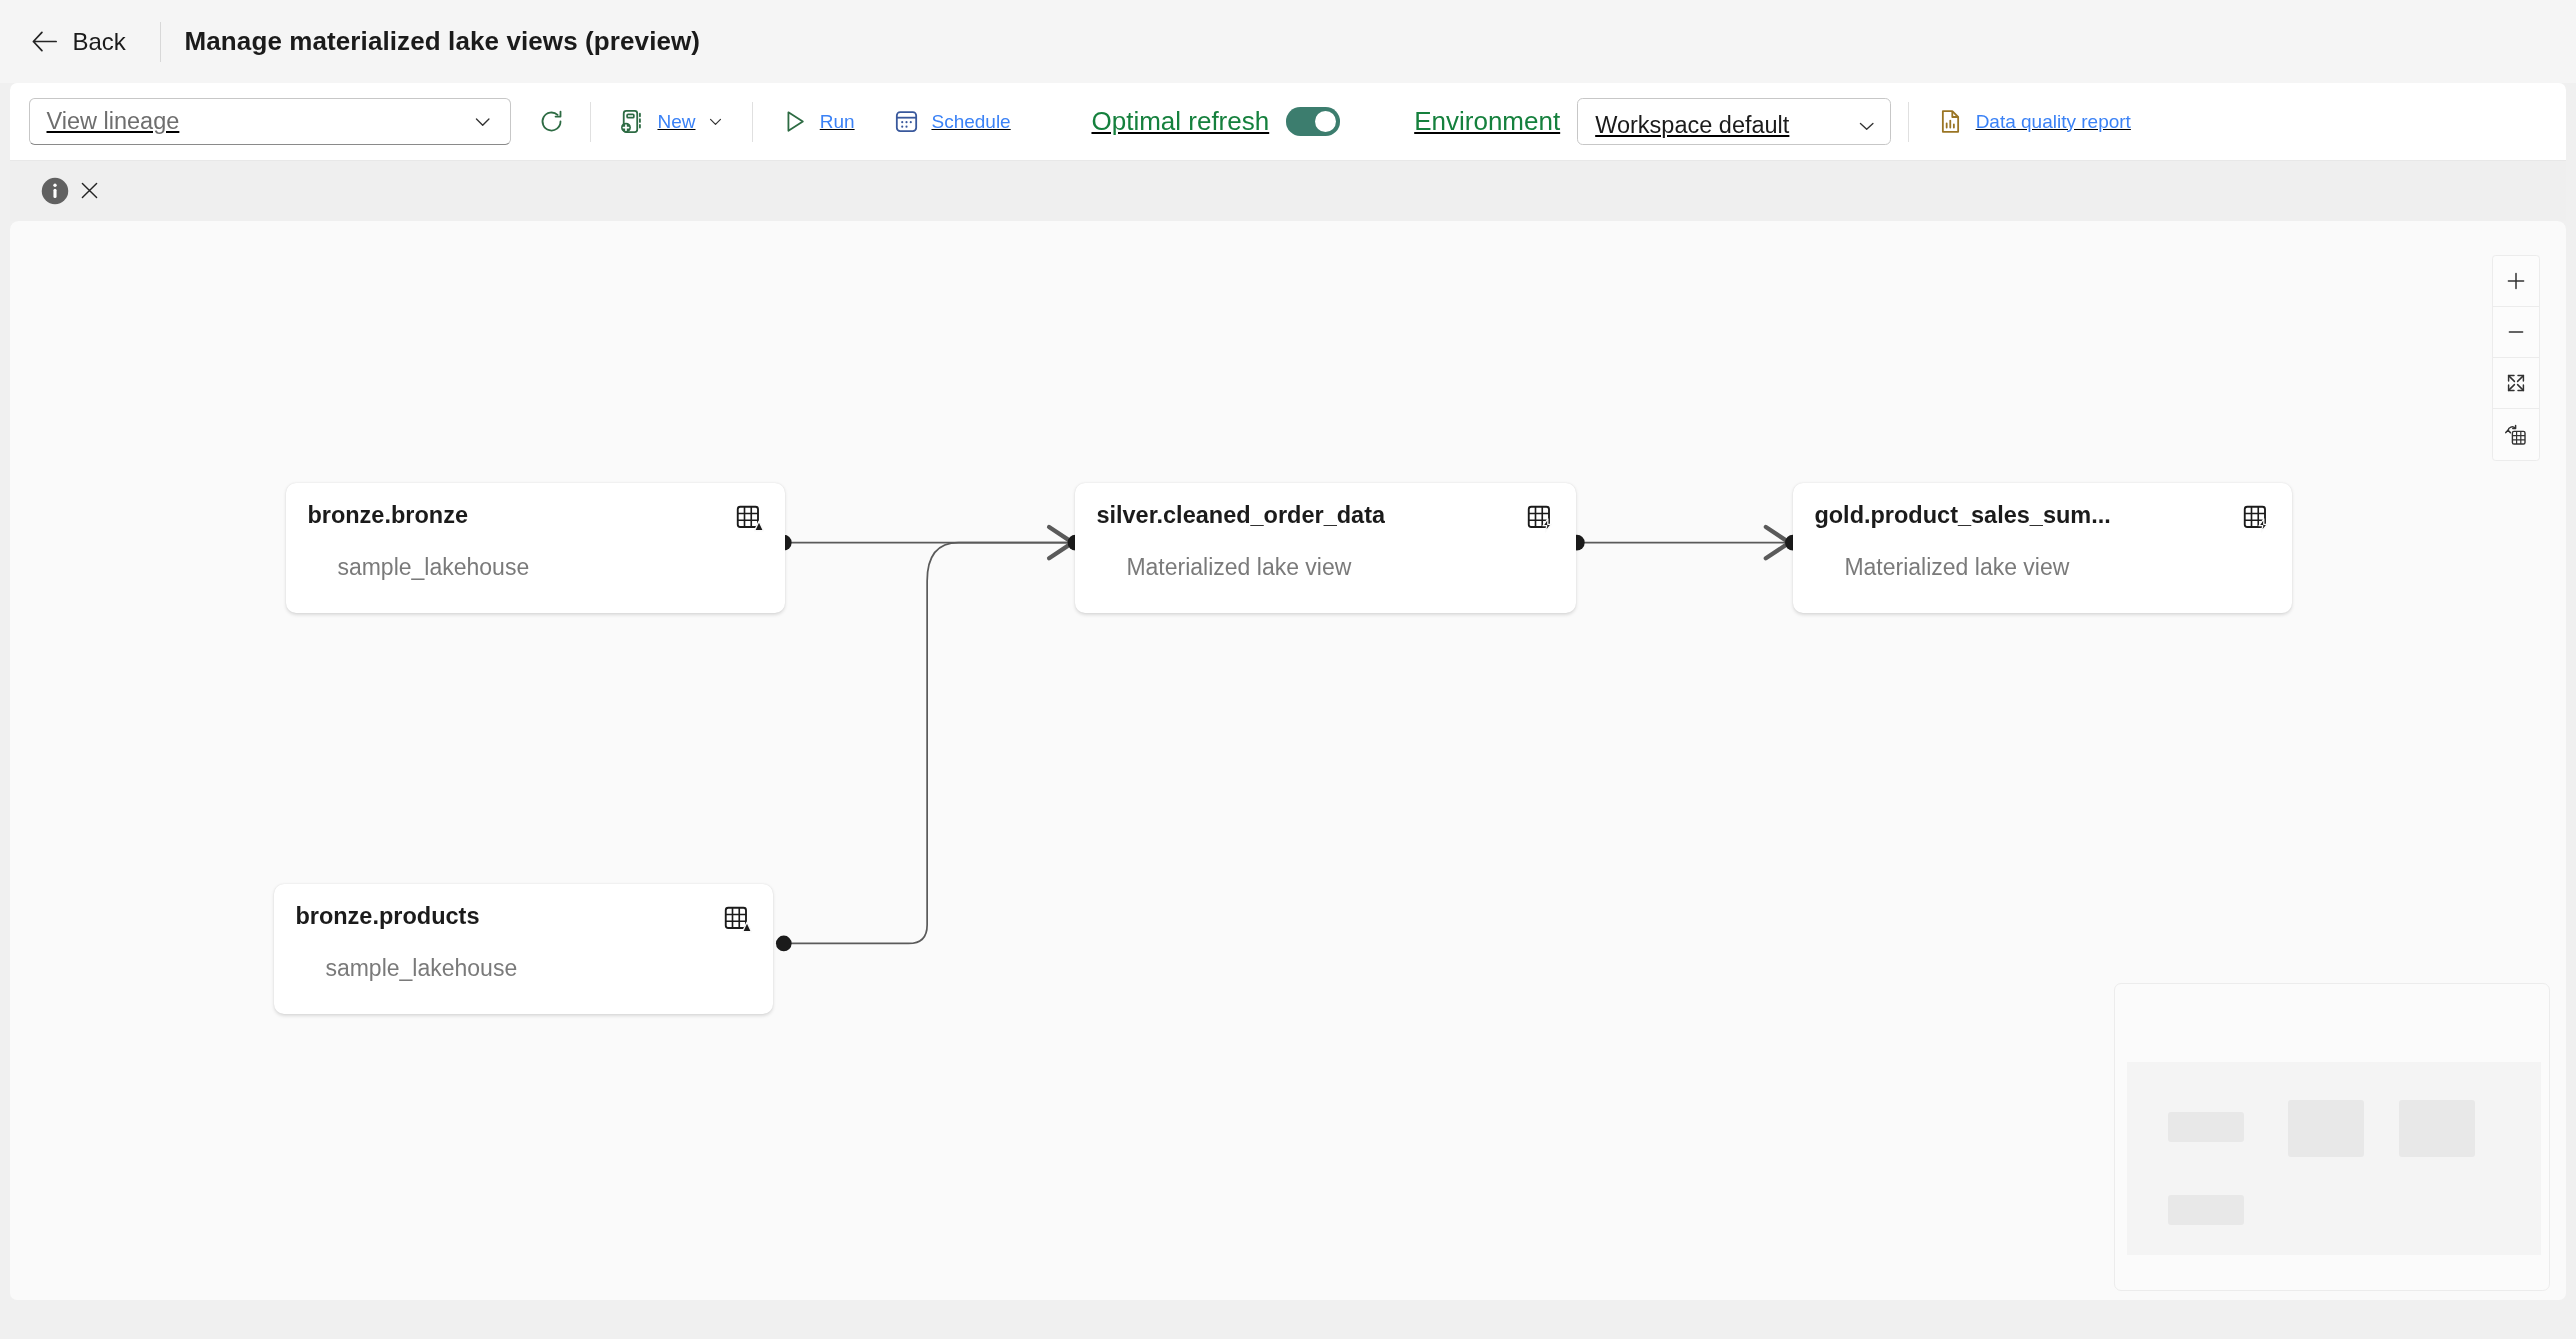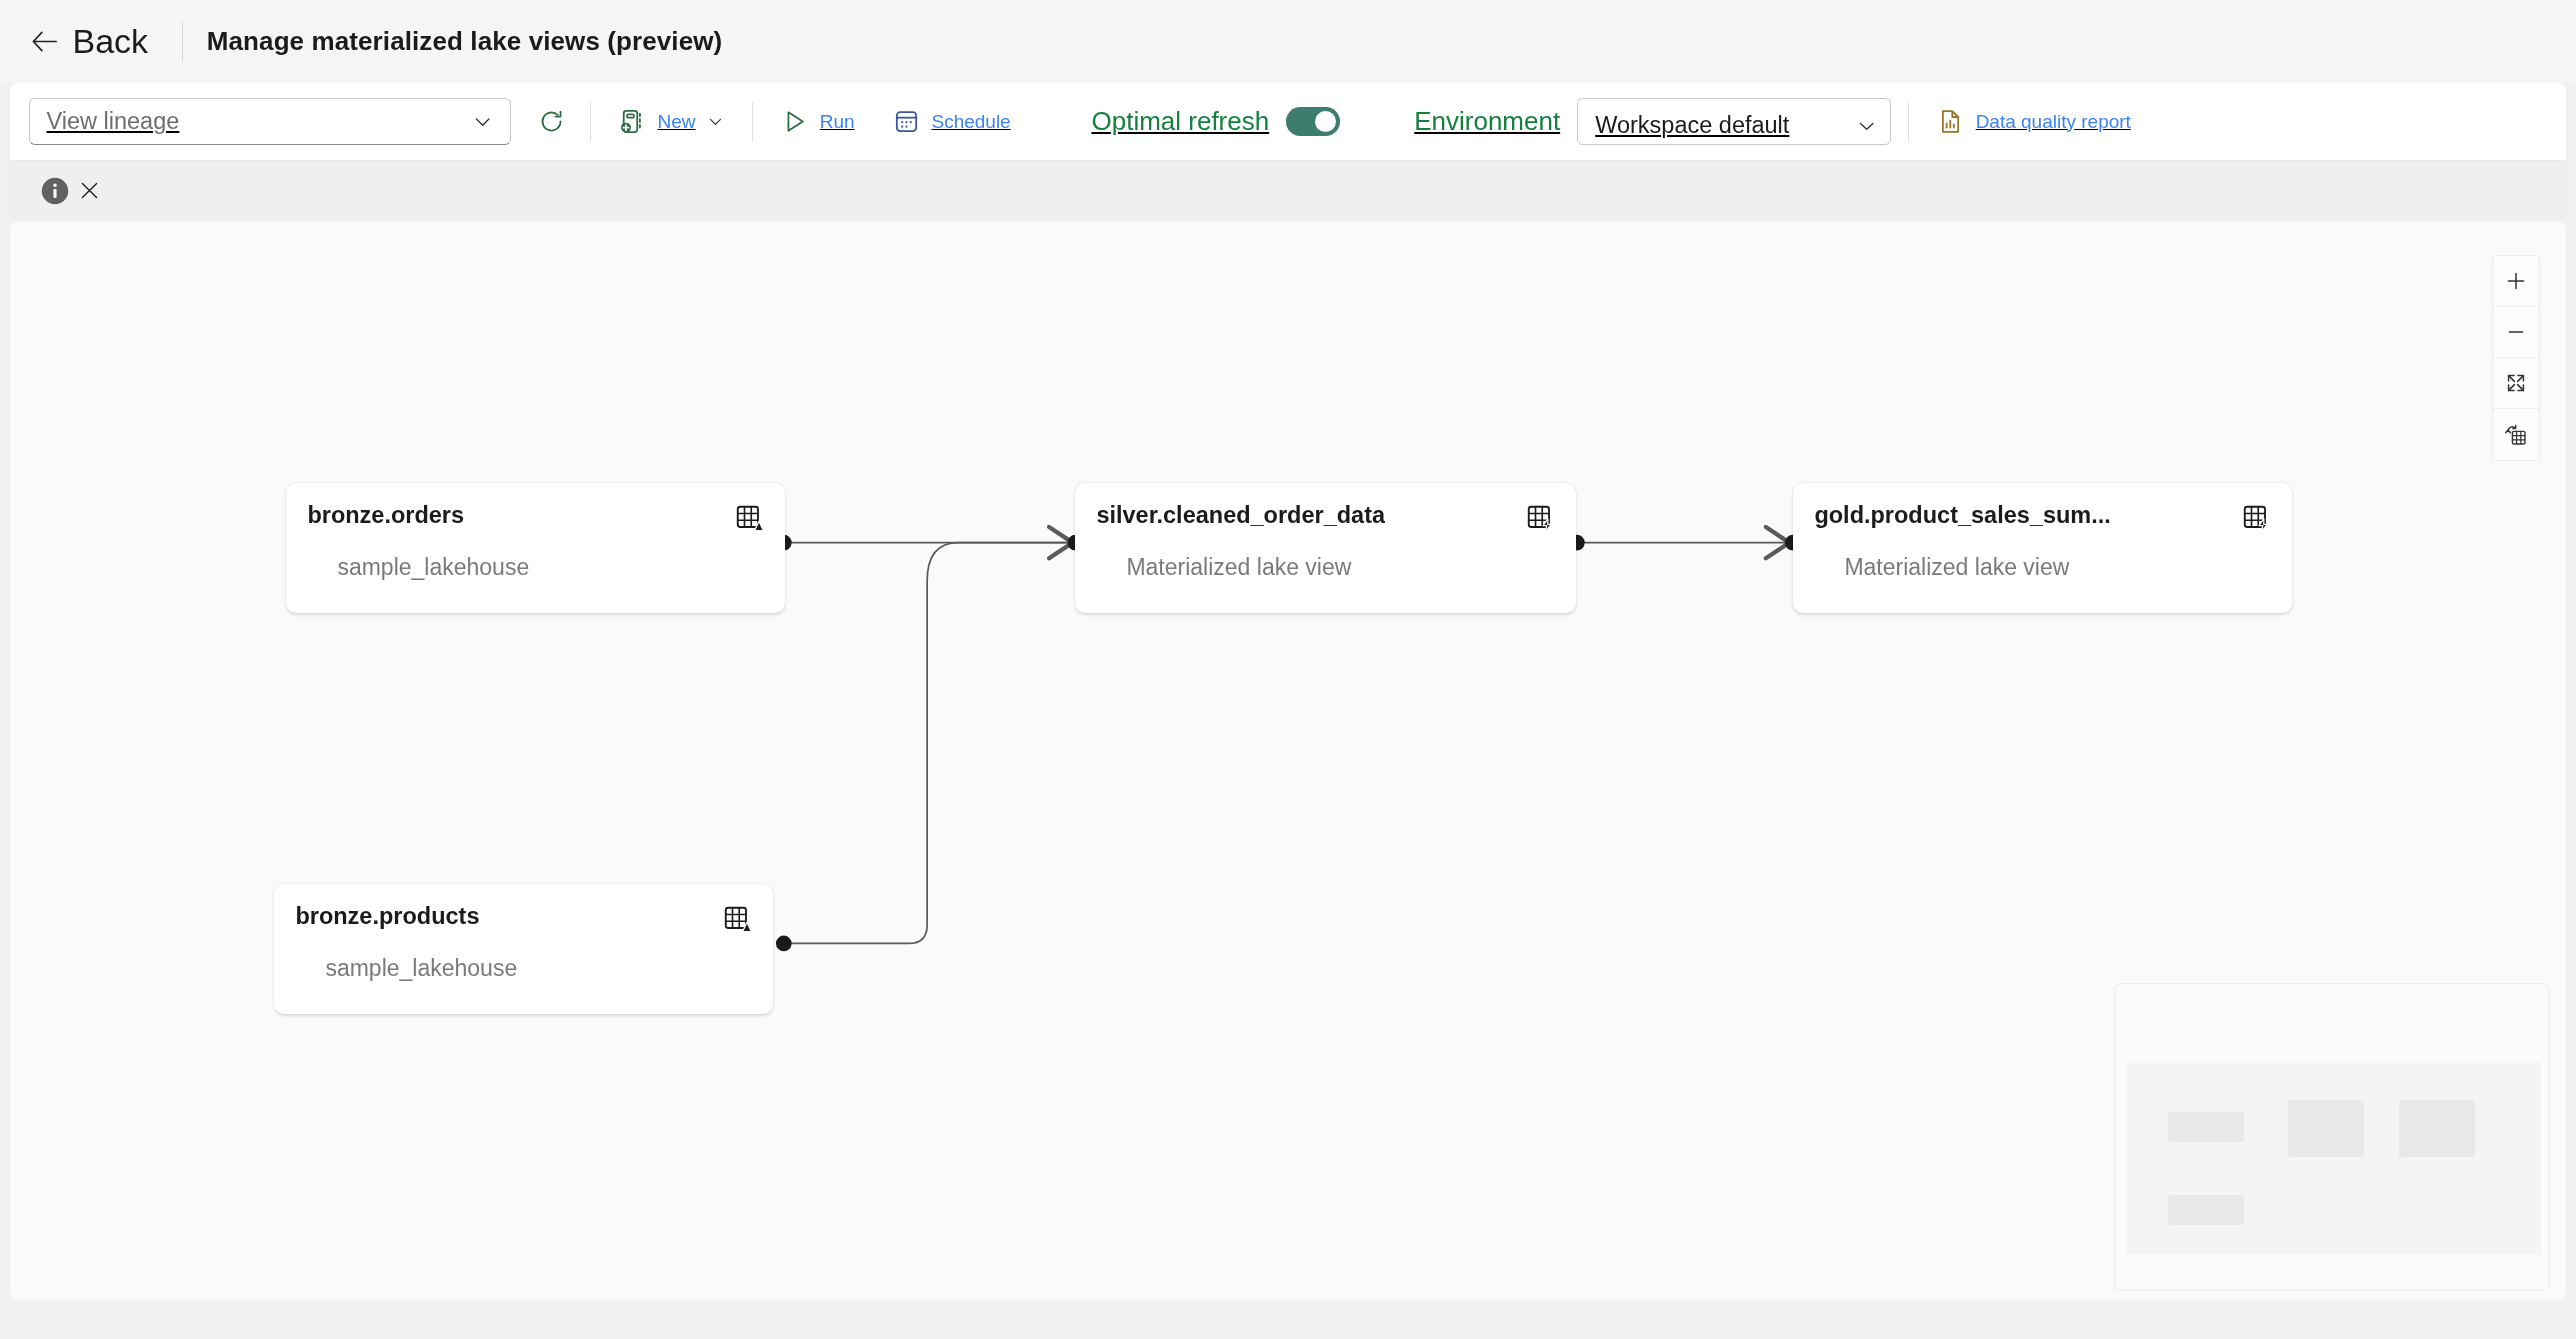--- a/index.html
+++ b/index.html
@@ -17,21 +17,21 @@
     display: flex;
     align-items: center;
     padding-left: 18.5px;
     background: #f5f5f5;
   }
   .back-btn {
     display: flex; align-items: center; gap: 13px;
     padding: 7.1px 10px; border-radius: 4.3px; cursor: pointer;
   }
   .back-arrow { width: 31px; height: 31px; display:block; }
-  .back-label { font-size: 34px; color: #1b1b1b; }
+  .back-label { font-size: 24px; color: #1b1b1b; }
   .hdr-divider {
     width: 0.7px; height: 40px; background: #d8d8d8; margin: 0 24px;
   }
   .page-title { font-size: 26px; font-weight: 600; color: #1b1b1b; letter-spacing: 0.1px; }
 
   
   .toolbar {
     margin: 0 10px;
     height: 77px;
     background: #ffffff;
@@ -287,21 +287,21 @@
 
     <circle class="port" cx="1085" cy="451" r="11"></circle>
     <circle class="port" cx="1085" cy="1013" r="11"></circle>
     <circle class="port" cx="1494" cy="451" r="11"></circle>
     <circle class="port" cx="2197" cy="451" r="11"></circle>
     <circle class="port" cx="2500" cy="451" r="11"></circle>
   </svg>
 
   <div class="node" style="left:276px; top:262px; width:499px; height:130px;">
     <div class="node-row">
-      <div class="node-title">bronze.orders</div>
+      <div class="node-title">bronze.bronze</div>
       <svg class="node-ic" viewBox="0 0 24 24" fill="none">
         <rect x="3" y="3" width="16.2" height="16.2" rx="2" stroke="#1b1b1b" stroke-width="1.5"></rect>
         <path d="M3 8.4 H19.2 M3 13.8 H19.2 M8.4 3 V19.2 M13.8 3 V19.2" stroke="#1b1b1b" stroke-width="1.3"></path>
         <path d="M16.4 22.2 L20 14.6 L23.6 22.2 Z" fill="#1b1b1b" stroke="#fafafa" stroke-width="1.1" stroke-linejoin="round"></path>
       </svg>
     </div>
     <div class="node-sub">sample_lakehouse</div>
   </div>
 
   <div class="node" style="left:264px; top:663px; width:499px; height:130px;">

